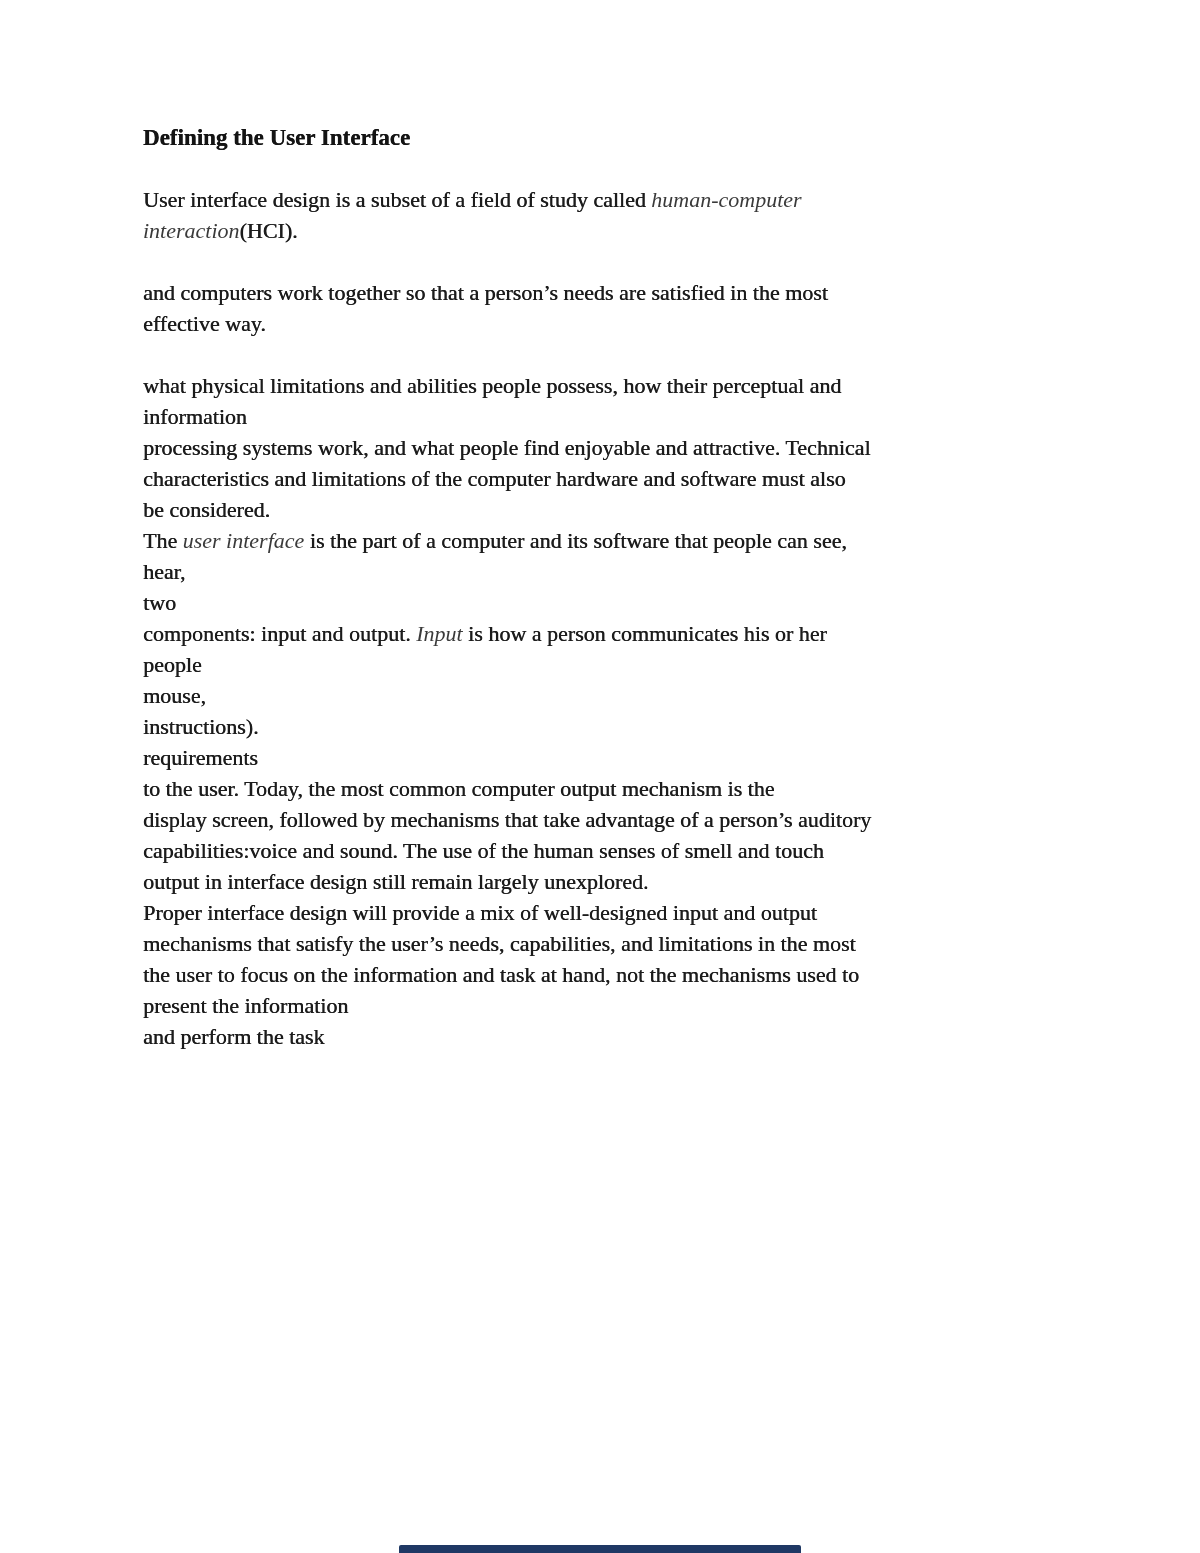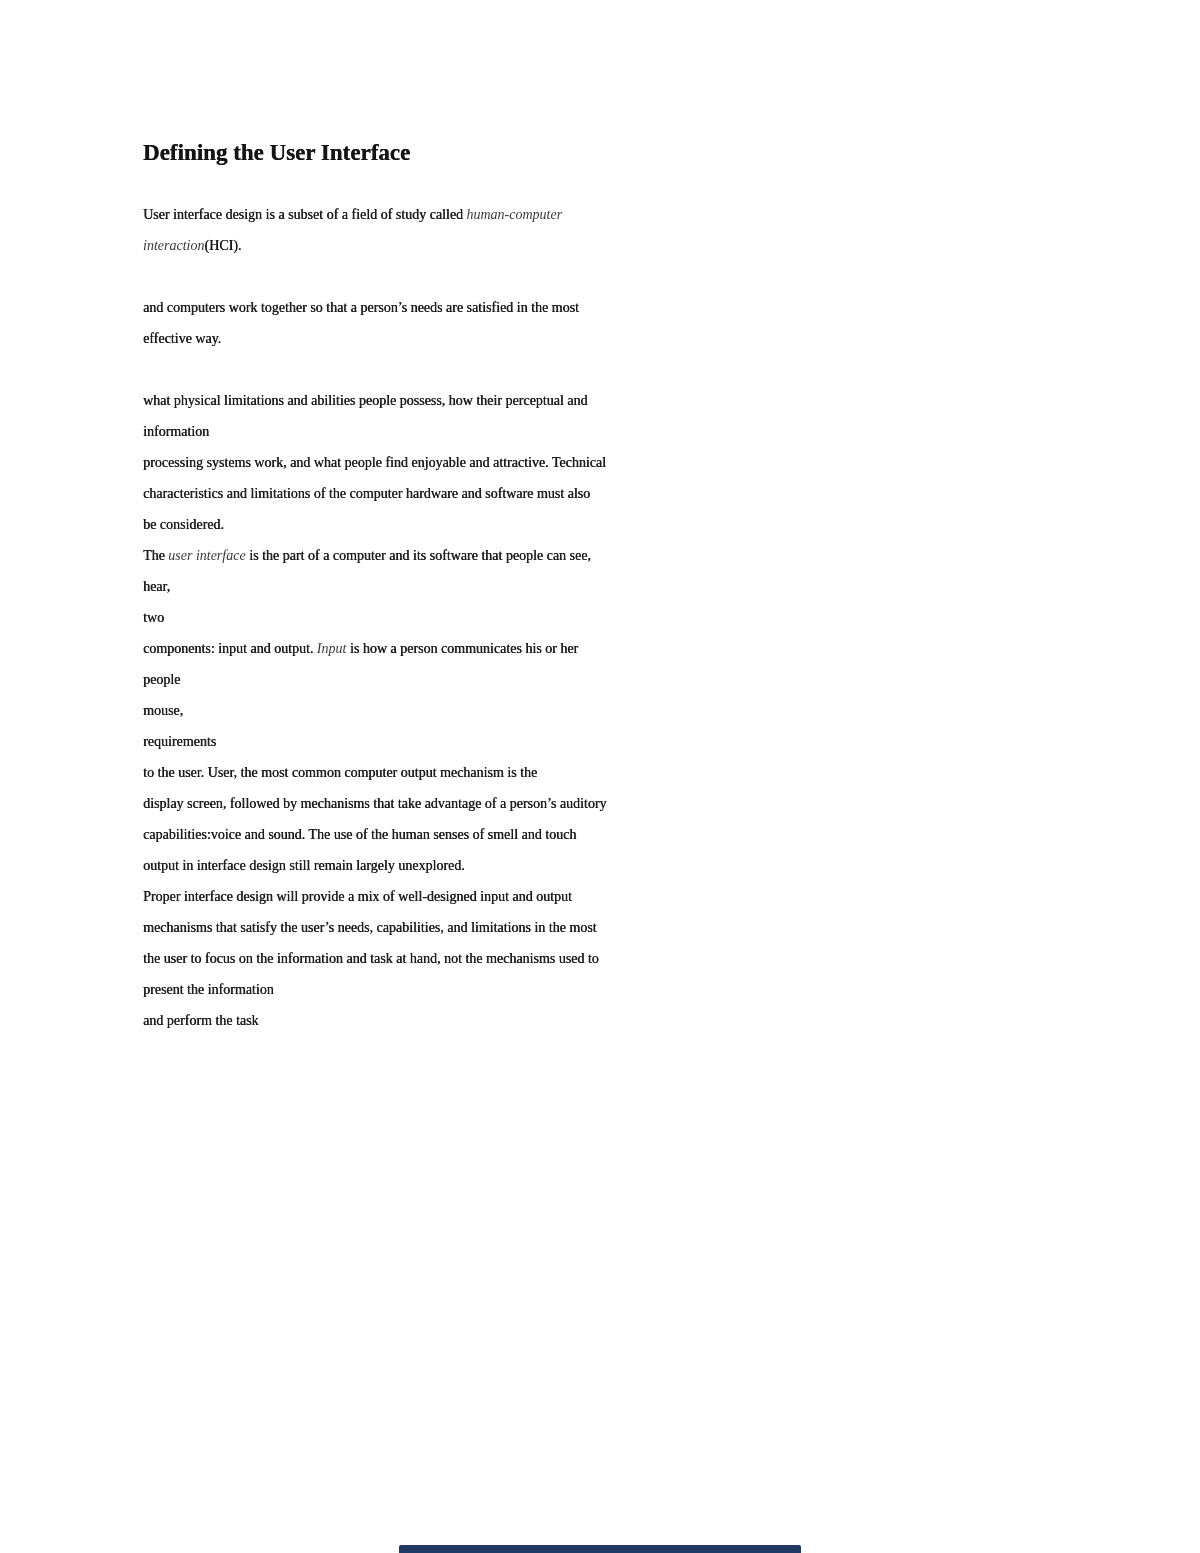--- a/index.html
+++ b/index.html
@@ -10,27 +10,27 @@
     height: 1553px;
     background: #ffffff;
     overflow: hidden;
     font-family: "Liberation Serif", "DejaVu Serif", serif;
     color: #1c1c1c;
   }
 
   .content {
     position: absolute;
     left: 143px;
-    top: 137px;
+    top: 122px;
     width: 1000px;
   }
 
   .line {
     white-space: pre;            
-    font-size: 14px;
+    font-size: 22px;
     line-height: 31px;
     height: 31px;
     
     text-shadow: 0.4px 0 0 currentColor;
   }
 
   .blank { height: 31px; }
 
   .doc-title .line {
     font-weight: bold;
@@ -83,22 +83,23 @@
           <div class="line"><span>information</span></div>
           <div class="line"><span>processing systems work, and what people find enjoyable and attractive. Technical</span></div>
           <div class="line"><span>characteristics and limitations of the computer hardware and software must also</span></div>
           <div class="line"><span>be considered.</span></div>
           <div class="line"><span>The </span><em>user interface</em><span> is the part of a computer and its software that people can see,</span></div>
           <div class="line"><span>hear,</span></div>
           <div class="line"><span>two</span></div>
           <div class="line"><span>components: input and output. </span><em>Input</em><span> is how a person communicates his or her</span></div>
           <div class="line"><span>people</span></div>
           <div class="line"><span>mouse,</span></div>
+          <div class="line"><span>instructions).</span></div>
           <div class="line"><span>requirements</span></div>
-          <div class="line"><span>to the user. User, the most common computer output mechanism is the</span></div>
+          <div class="line"><span>to the user. Today, the most common computer output mechanism is the</span></div>
           <div class="line"><span>display screen, followed by mechanisms that take advantage of a person’s auditory</span></div>
           <div class="line"><span>capabilities:voice and sound. The use of the human senses of smell and touch</span></div>
           <div class="line"><span>output in interface design still remain largely unexplored.</span></div>
           <div class="line"><span>Proper interface design will provide a mix of well-designed input and output</span></div>
           <div class="line"><span>mechanisms that satisfy the user’s needs, capabilities, and limitations in the most</span></div>
           <div class="line"><span>the user to focus on the information and task at hand, not the mechanisms used to</span></div>
           <div class="line"><span>present the information</span></div>
           <div class="line"><span>and perform the task</span></div>
         </div>
       </div>

